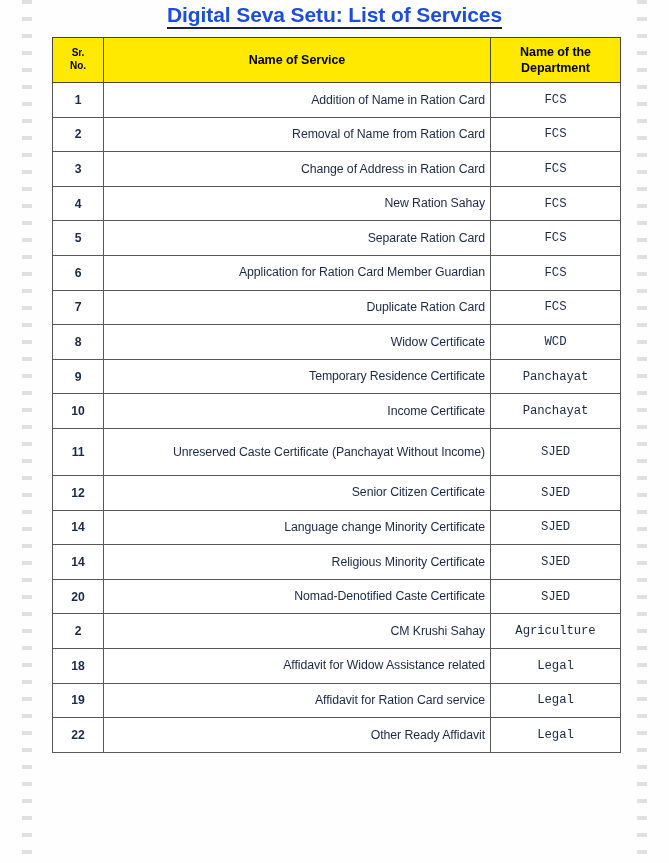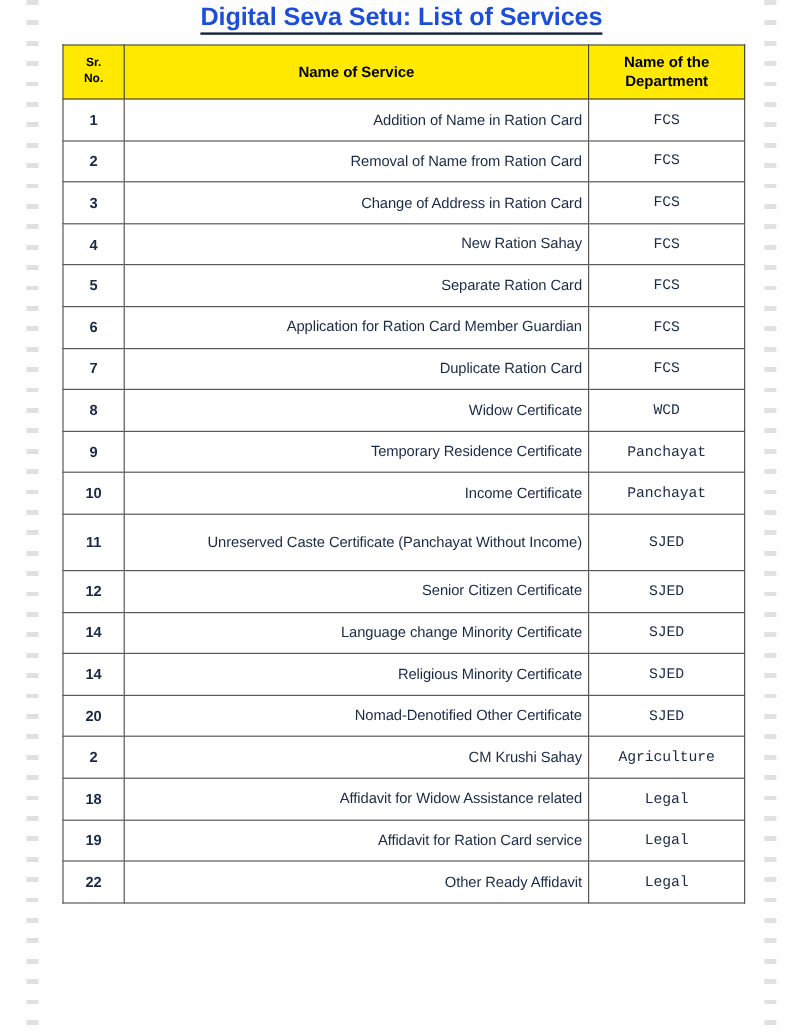--- a/index.html
+++ b/index.html
@@ -212,21 +212,21 @@
           <td class="cell-name">Language change Minority Certificate</td>
           <td class="cell-dept">SJED</td>
         </tr>
         <tr>
           <td class="cell-sr">14</td>
           <td class="cell-name">Religious Minority Certificate</td>
           <td class="cell-dept">SJED</td>
         </tr>
         <tr>
           <td class="cell-sr">20</td>
-          <td class="cell-name">Nomad-Denotified Other Certificate</td>
+          <td class="cell-name">Nomad-Denotified Caste Certificate</td>
           <td class="cell-dept">SJED</td>
         </tr>
         <tr>
           <td class="cell-sr">2</td>
           <td class="cell-name">CM Krushi Sahay</td>
           <td class="cell-dept">Agriculture</td>
         </tr>
         <tr>
           <td class="cell-sr">18</td>
           <td class="cell-name">Affidavit for Widow Assistance related</td>

